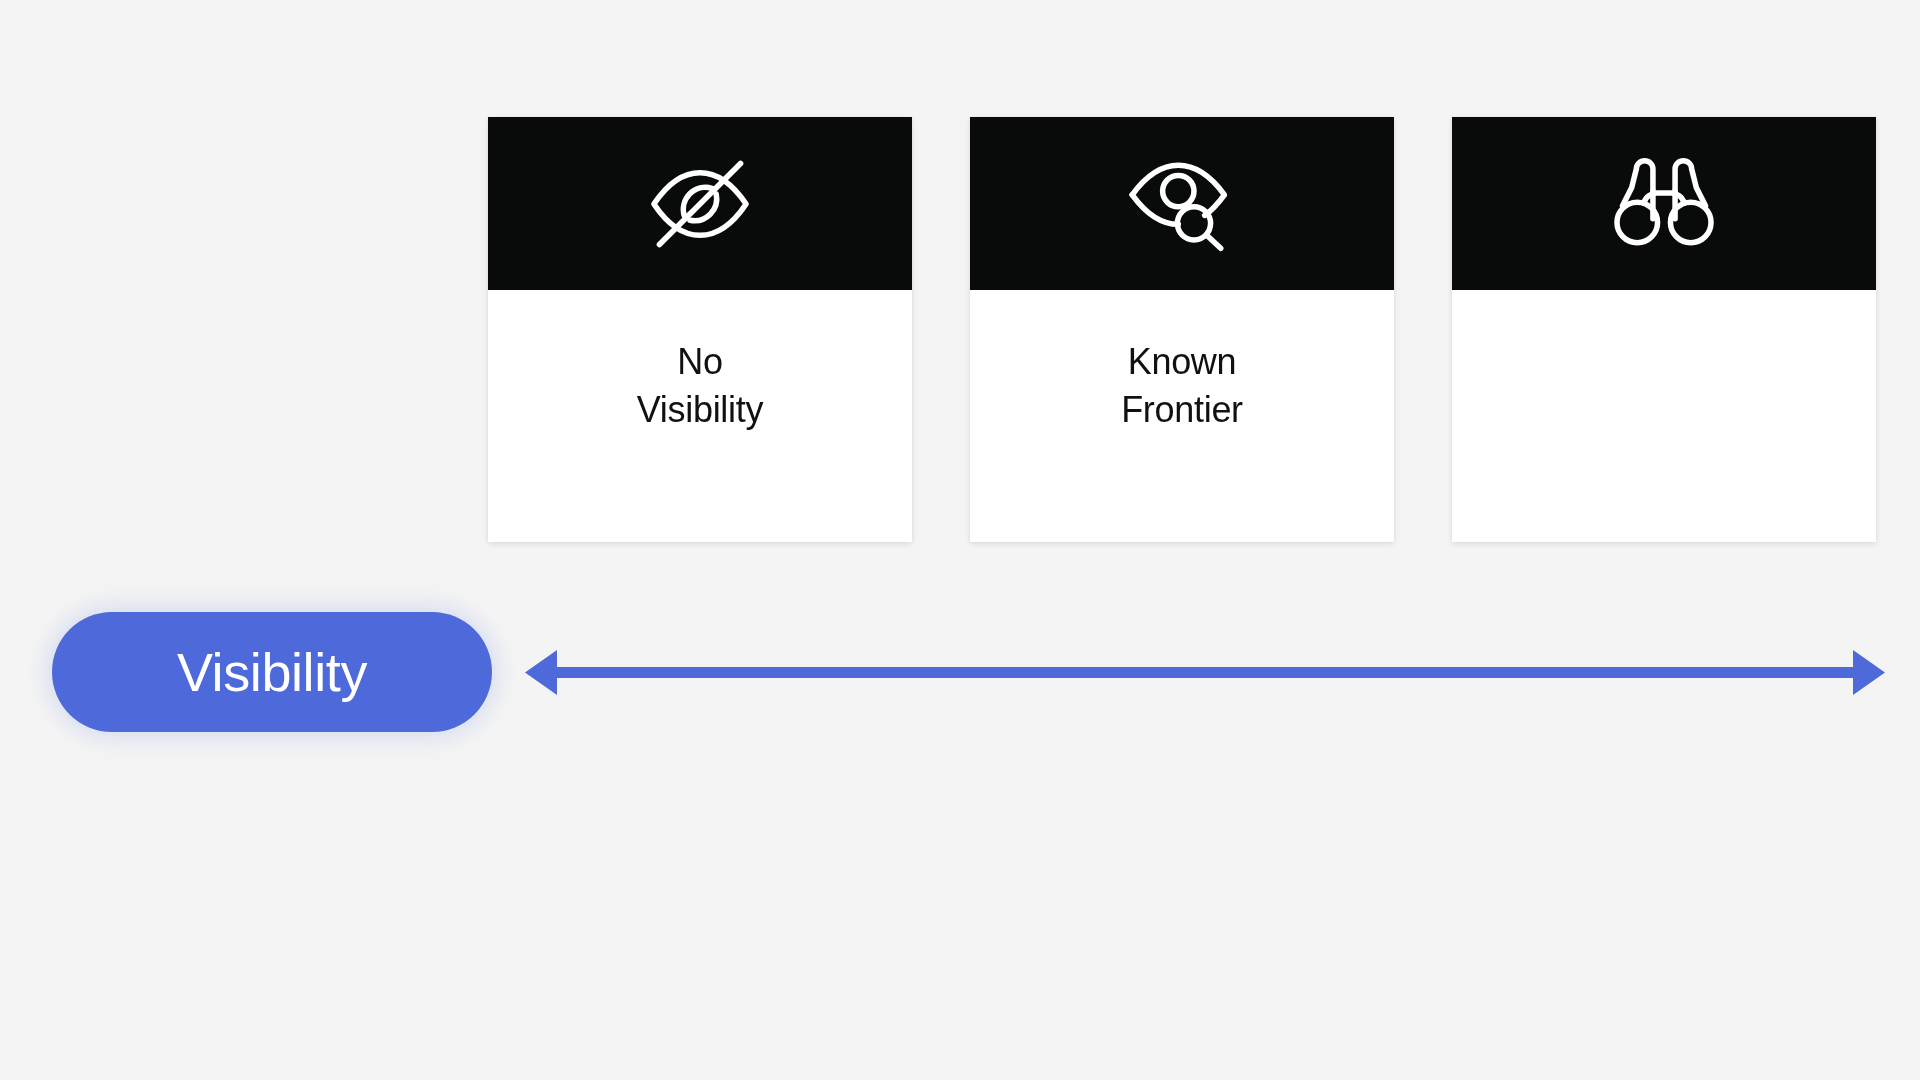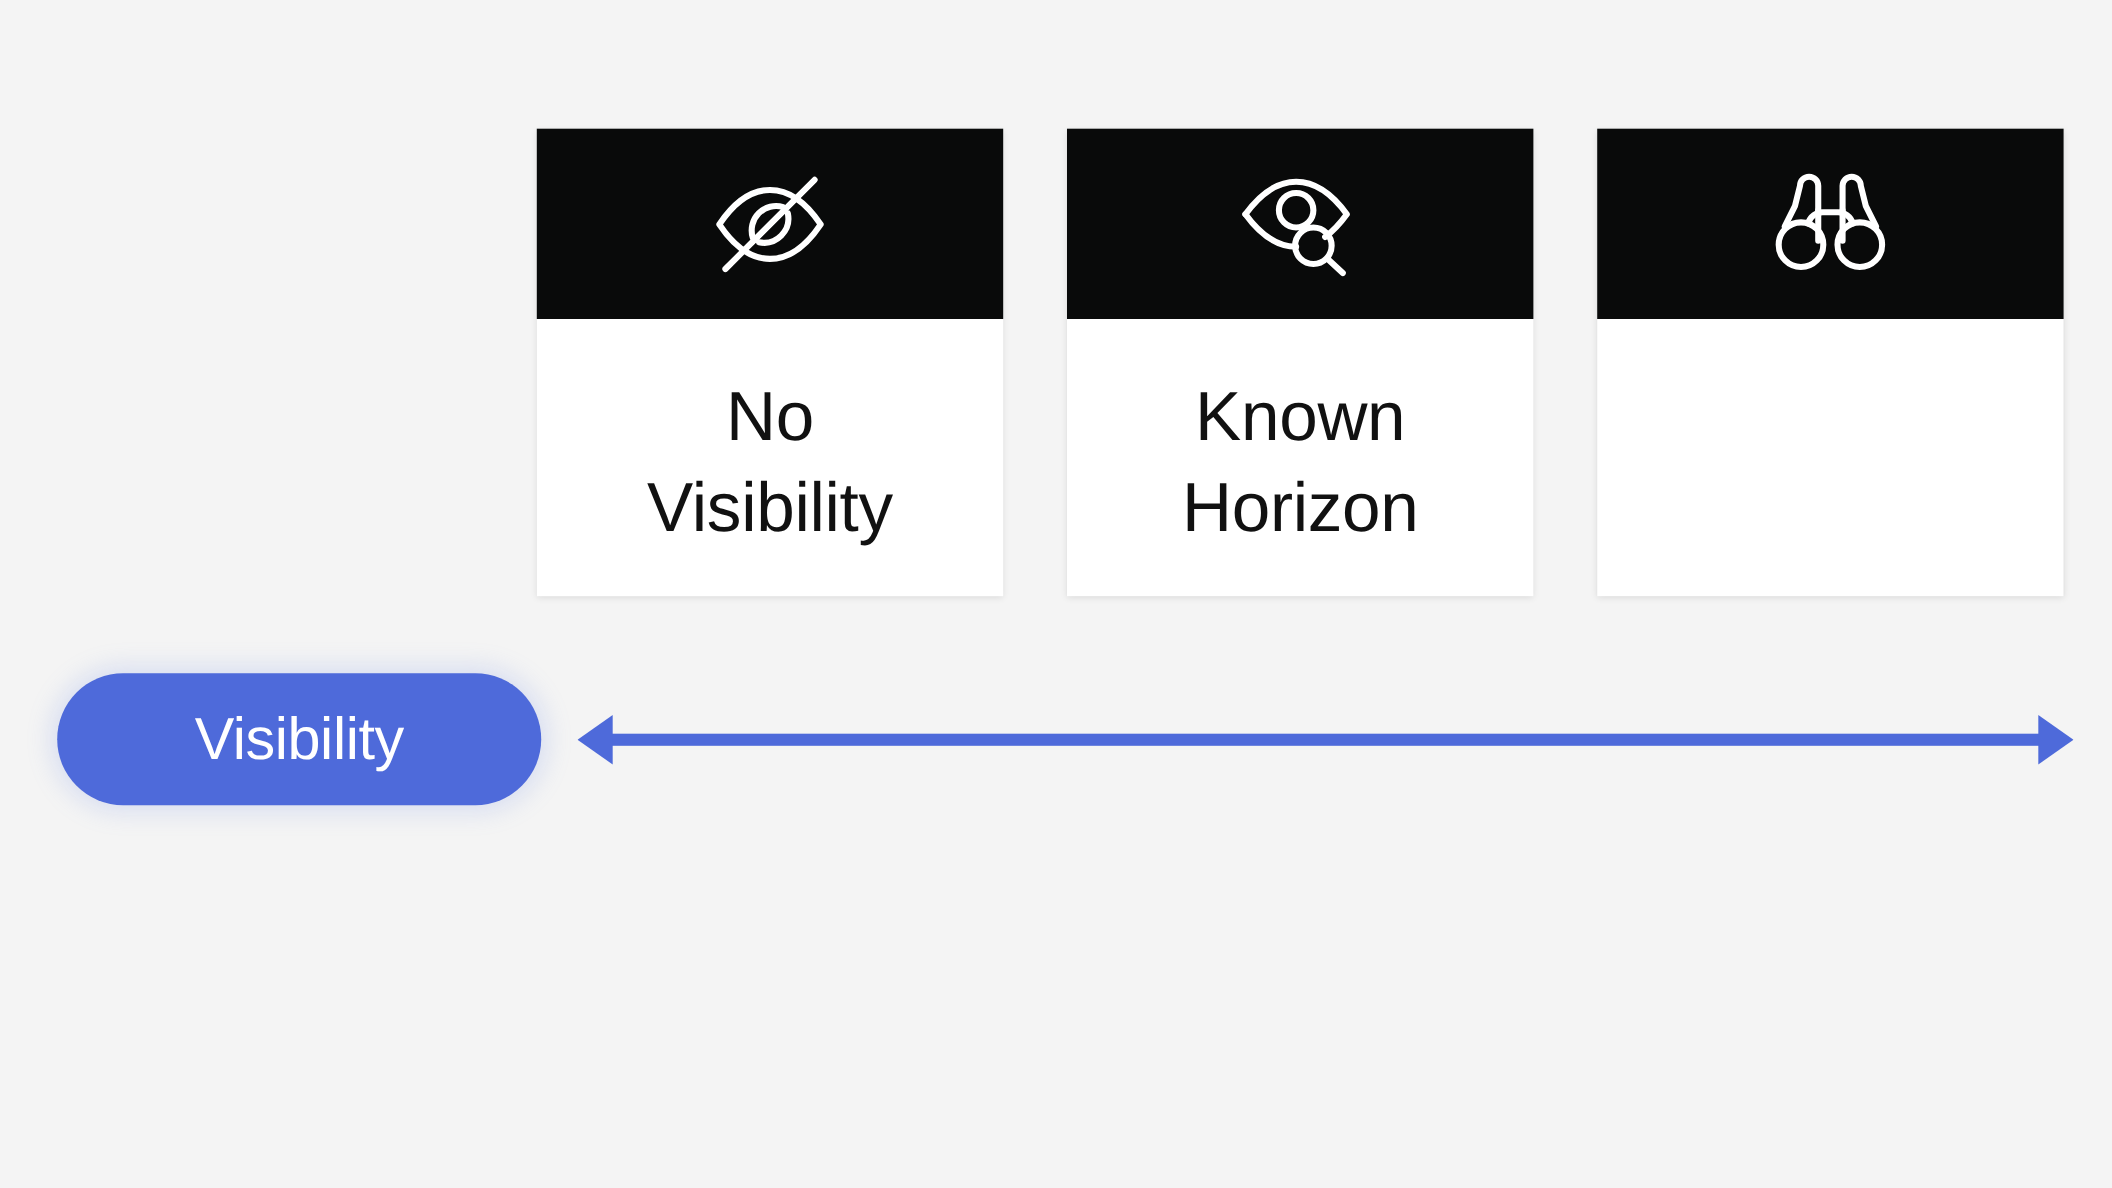--- a/index.html
+++ b/index.html
@@ -52,21 +52,21 @@
 
   .card-body {
     flex: 1 1 auto;
     display: flex;
     align-items: flex-start;
     justify-content: center;
     padding-top: 48px;
   }
 
   .card-label {
-    font-size: 63px;
+    font-size: 36px;
     line-height: 1.32;
     font-weight: 400;
     color: #111111;
     text-align: center;
     letter-spacing: -0.3px;
     white-space: pre-line;
   }
 
   
   .axis-row {
@@ -135,21 +135,21 @@
       <svg viewBox="0 0 64 64" fill="none" stroke="#ffffff" stroke-width="3" stroke-linecap="round" stroke-linejoin="round">
         <path d="M5 27 C13 16 21 11 30 11 C39 11 47 16 55 27 C51.5 31.8 48 35.5 44.3 38.2"></path>
         <path d="M5 27 C13 38 21 43 30 43"></path>
         <circle cx="30" cy="25" r="8.5"></circle>
         <circle cx="38.5" cy="42.5" r="9"></circle>
         <line x1="45.3" y1="48.8" x2="53" y2="56"></line>
       </svg>
     </div>
     <div class="card-body">
       <div class="card-label">Known
-Horizon</div>
+Frontier</div>
     </div>
   </div>
 
   <div class="card">
     <div class="card-icon-panel">
       <svg viewBox="0 0 64 64" fill="none" stroke="#ffffff" stroke-width="3" stroke-linecap="round" stroke-linejoin="round">
         <path d="M26 25 L26 13 A4.5 4.5 0 0 0 17 13 L14.5 23 L9.5 33"></path>
         <path d="M38 25 L38 13 A4.5 4.5 0 0 1 47 13 L49.5 23 L54.5 33"></path>
         <circle cx="17.5" cy="42" r="11"></circle>
         <circle cx="46.5" cy="42" r="11"></circle>

